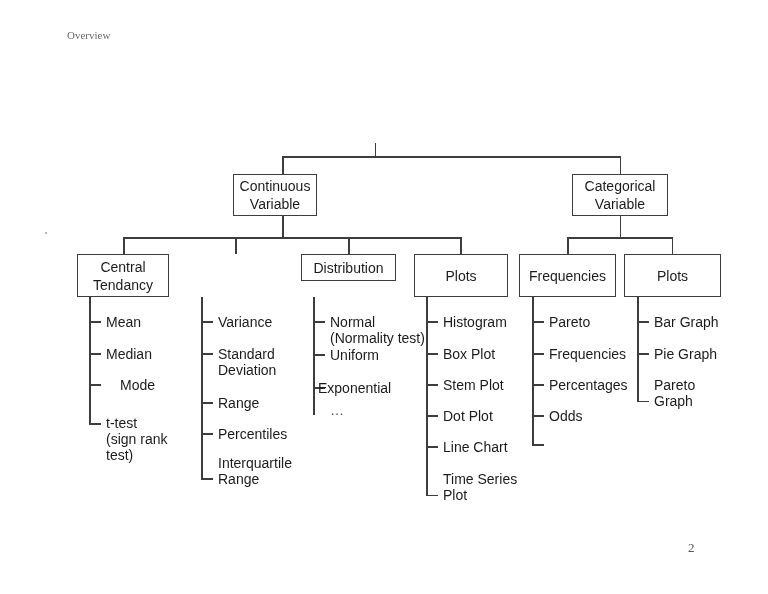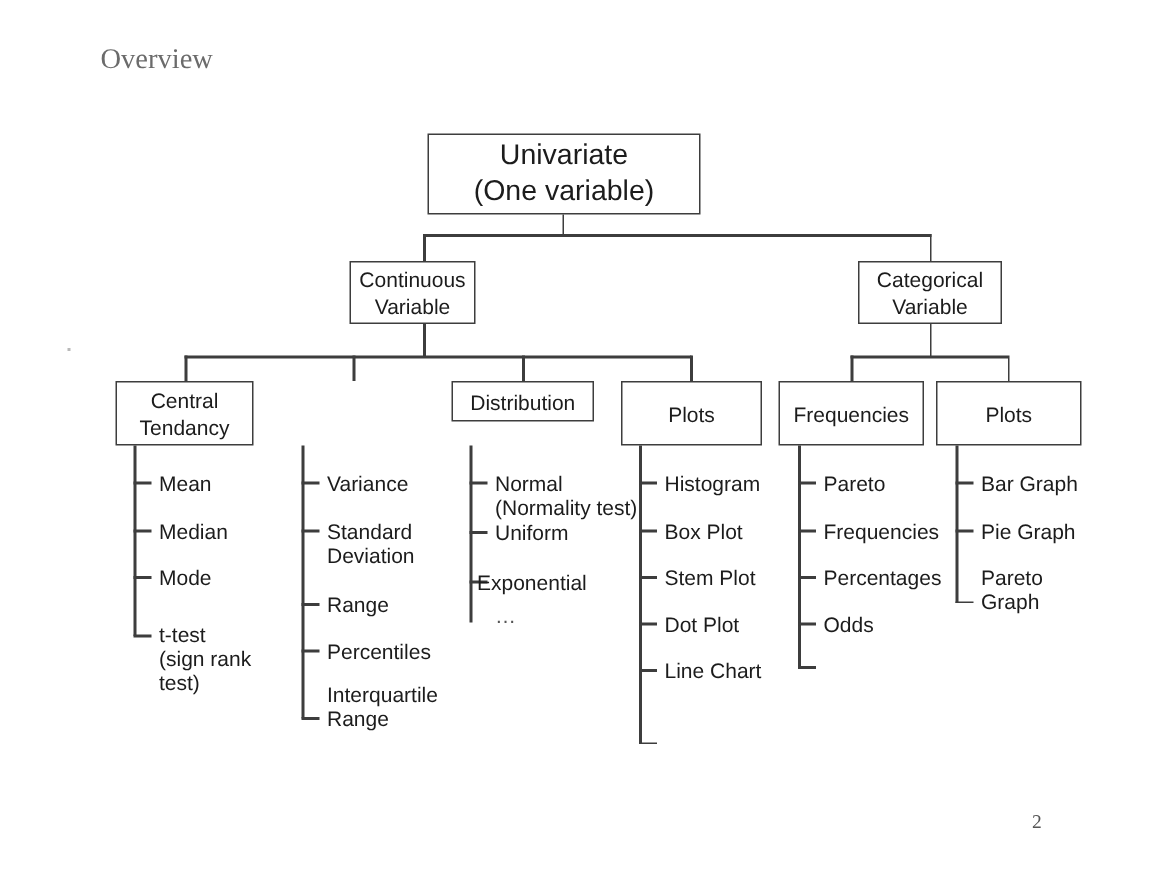--- a/index.html
+++ b/index.html
@@ -4,21 +4,21 @@
 <style>
   html,body{margin:0;padding:0;background:#888;}
   .canvas{
     position:relative;width:768px;height:594px;background:#ffffff;
     font-family:"Liberation Sans","DejaVu Sans",sans-serif;color:#1c1c1c;
     overflow:hidden;margin:0 auto;
   }
   .slide-header{
     position:absolute;left:67px;top:29px;
     font-family:"Liberation Serif","DejaVu Serif",serif;
-    font-size:19px;color:#6b6b6b;
+    font-size:11px;color:#6b6b6b;
   }
   .pagenum{
     position:absolute;left:688px;top:540px;
     font-family:"Liberation Serif","DejaVu Serif",serif;
     font-size:13px;color:#555;
   }
   .stray{position:absolute;left:45px;top:232px;width:2px;height:2px;background:#b9b9b9;}
   .node{
     position:absolute;border:1.5px solid #3d3d3d;background:#fff;
     display:flex;align-items:center;justify-content:center;
@@ -36,22 +36,20 @@
 </style>
 </head>
 <body>
 
 <div class="canvas">
 
   <div class="slide-header">Overview</div>
   <div class="pagenum">2</div>
   <div class="stray"></div>
 
-  <div class="node root" style="left:285px;top:89px;width:182px;height:54px">Univariate
-(One variable)</div>
 
   <div class="vl" style="left:374.5px;top:143px;height:14px"></div>
   <div class="hl" style="left:282px;top:156px;width:339px"></div>
   <div class="vl" style="left:282px;top:156px;height:18px"></div>
   <div class="vl" style="left:619.5px;top:156px;height:18px"></div>
 
   <div class="node" style="left:233px;top:174px;width:84px;height:42px">Continuous
 Variable</div>
   <div class="node" style="left:572px;top:174px;width:96px;height:42px">Categorical
 Variable</div>
@@ -75,21 +73,21 @@
   <div class="node" style="left:519px;top:254px;width:97px;height:43px">Frequencies</div>
   <div class="node" style="left:624px;top:254px;width:97px;height:43px">Plots</div>
 
   <div class="vl" style="left:89px;top:297px;height:127px"></div>
   <div class="hl" style="left:89px;top:321px;width:12px"></div>
   <div class="hl" style="left:89px;top:353px;width:12px"></div>
   <div class="hl" style="left:89px;top:384px;width:12px"></div>
   <div class="hl" style="left:89px;top:423px;width:12px"></div>
   <div class="item" style="left:106px;top:314px">Mean</div>
   <div class="item" style="left:106px;top:346px">Median</div>
-  <div class="item" style="left:106px;top:377px">Mode</div>
+  <div class="item" style="left:120px;top:377px">Mode</div>
   <div class="item" style="left:106px;top:415px">t-test
 (sign rank
 test)</div>
 
   <div class="vl" style="left:201px;top:297px;height:182px"></div>
   <div class="hl" style="left:201px;top:321px;width:12px"></div>
   <div class="hl" style="left:201px;top:353px;width:12px"></div>
   <div class="hl" style="left:201px;top:402px;width:12px"></div>
   <div class="hl" style="left:201px;top:433px;width:12px"></div>
   <div class="hl" style="left:201px;top:478px;width:12px"></div>
@@ -116,20 +114,22 @@
   <div class="hl" style="left:426px;top:353px;width:12px"></div>
   <div class="hl" style="left:426px;top:384px;width:12px"></div>
   <div class="hl" style="left:426px;top:415px;width:12px"></div>
   <div class="hl" style="left:426px;top:446px;width:12px"></div>
   <div class="hl" style="left:426px;top:494.5px;width:12px"></div>
   <div class="item" style="left:443px;top:314px">Histogram</div>
   <div class="item" style="left:443px;top:346px">Box Plot</div>
   <div class="item" style="left:443px;top:377px">Stem Plot</div>
   <div class="item" style="left:443px;top:408px">Dot Plot</div>
   <div class="item" style="left:443px;top:439px">Line Chart</div>
+  <div class="item" style="left:443px;top:471px">Time Series
+Plot</div>
 
   <div class="vl" style="left:532px;top:297px;height:148px"></div>
   <div class="hl" style="left:532px;top:321px;width:12px"></div>
   <div class="hl" style="left:532px;top:353px;width:12px"></div>
   <div class="hl" style="left:532px;top:384px;width:12px"></div>
   <div class="hl" style="left:532px;top:415px;width:12px"></div>
   <div class="hl" style="left:532px;top:444px;width:12px"></div>
   <div class="item" style="left:549px;top:314px">Pareto</div>
   <div class="item" style="left:549px;top:346px">Frequencies</div>
   <div class="item" style="left:549px;top:377px">Percentages</div>

